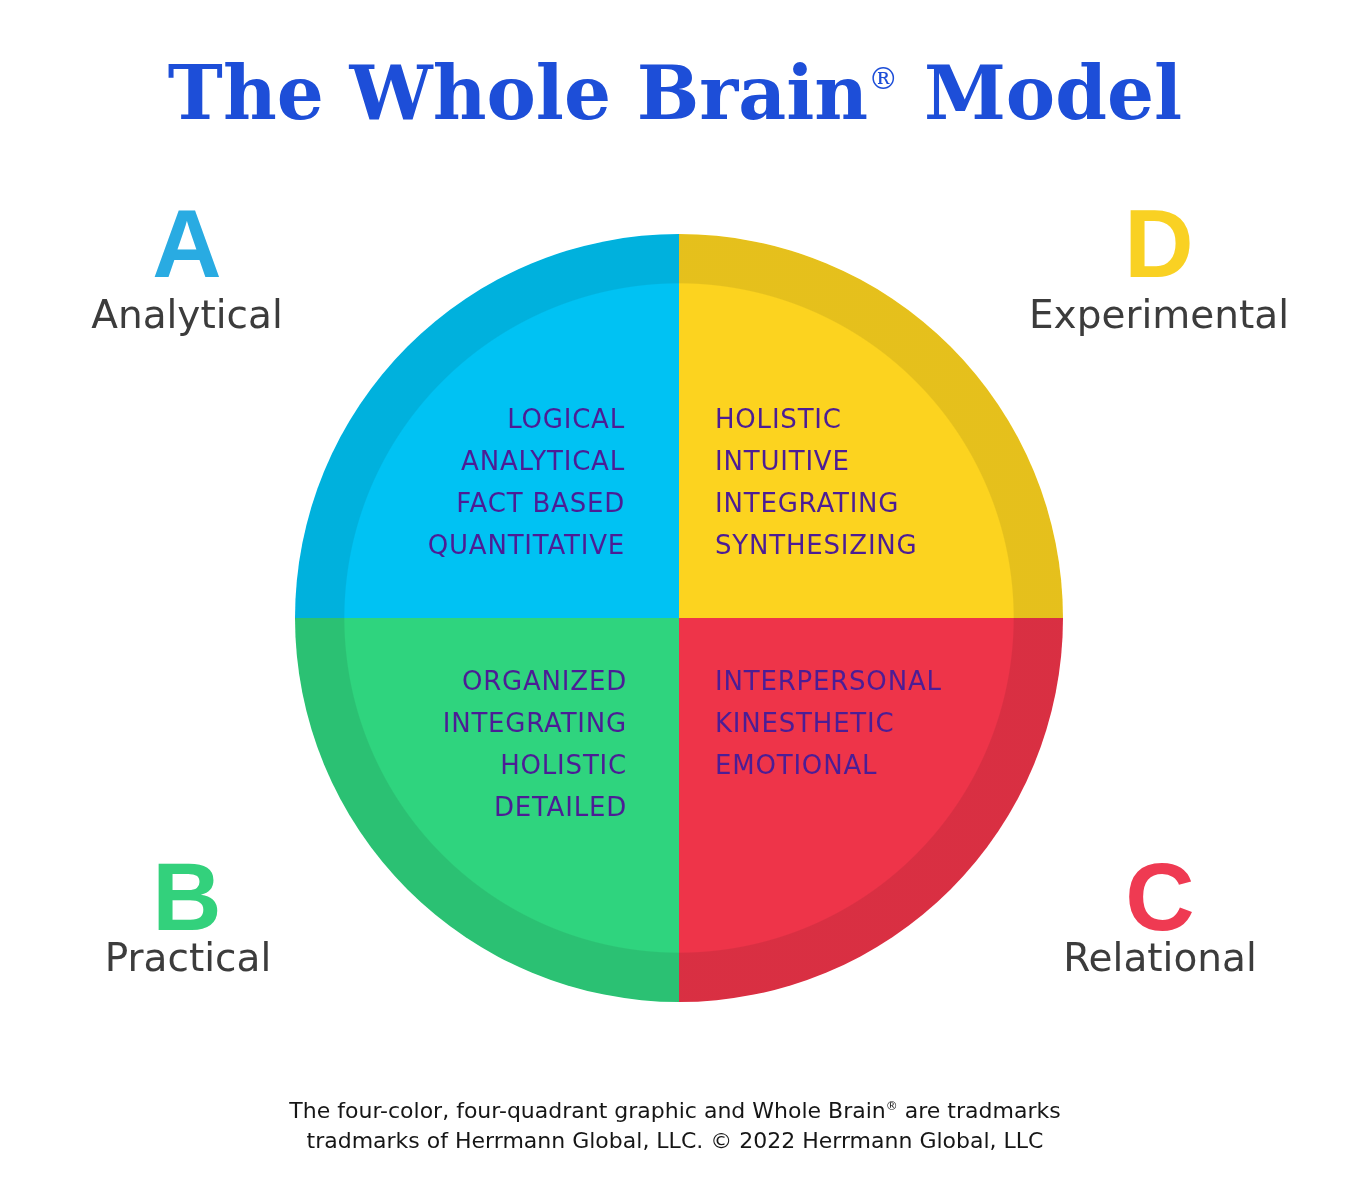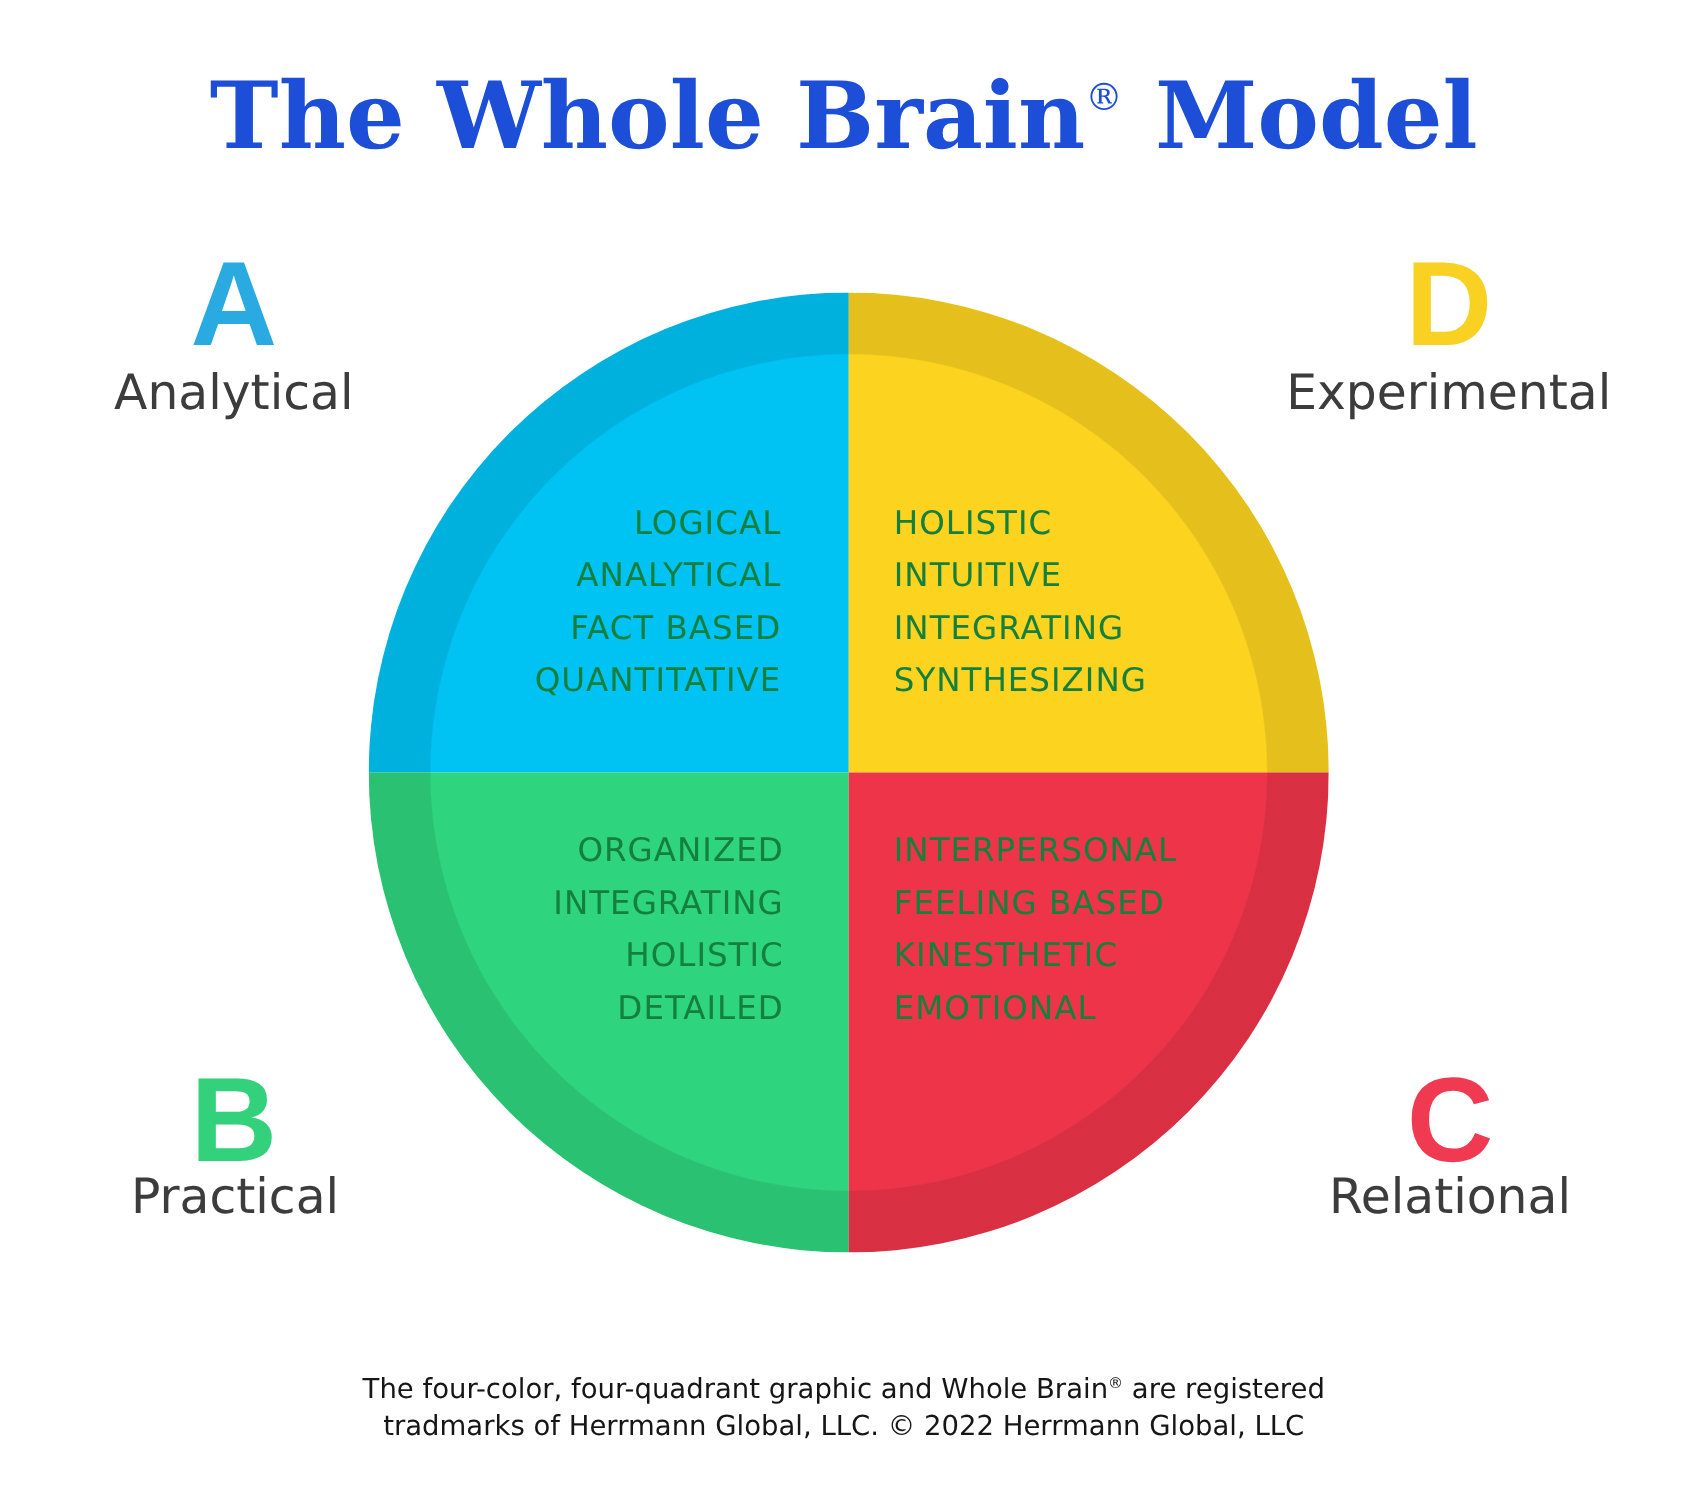--- a/index.html
+++ b/index.html
@@ -49,21 +49,21 @@
       rgba(0,0,0,0.09) 87.3%, rgba(0,0,0,0.09) 100%);
   }
 
   
   .traits {
     position: absolute;
     font-family: "DejaVu Sans", sans-serif;
     font-size: 26px;
     line-height: 42px;
     letter-spacing: 0.8px;
-    color: #15803d;
+    color: #4c1d95;
     white-space: nowrap;
   }
   .traits-a { right: 725px; top: 398px; text-align: right; }
   .traits-d { left: 715px;  top: 398px; text-align: left; }
   .traits-b { right: 723px; top: 660px; text-align: right; }
   .traits-c { left: 715px;  top: 660px; text-align: left; }
 
   
   .corner-letter {
     position: absolute;
@@ -135,35 +135,34 @@
   <div>SYNTHESIZING</div>
 </div>
 <div class="traits traits-b">
   <div>ORGANIZED</div>
   <div>INTEGRATING</div>
   <div>HOLISTIC</div>
   <div>DETAILED</div>
 </div>
 <div class="traits traits-c">
   <div>INTERPERSONAL</div>
-  <div>FEELING BASED</div>
   <div>KINESTHETIC</div>
   <div>EMOTIONAL</div>
 </div>
 
 <div class="corner-letter letter-a" style="color: rgb(41, 171, 226);">A</div>
 <div class="corner-label label-a">Analytical</div>
 
 <div class="corner-letter letter-d" style="color: rgb(249, 209, 35);">D</div>
 <div class="corner-label label-d">Experimental</div>
 
 <div class="corner-letter letter-b" style="color: rgb(51, 209, 124);">B</div>
 <div class="corner-label label-b">Practical</div>
 
 <div class="corner-letter letter-c" style="color: rgb(239, 58, 82);">C</div>
 <div class="corner-label label-c">Relational</div>
 
 <div class="footer">
   <div>
-    <span>The four-color, four-quadrant graphic and Whole Brain</span><span class="freg">®</span><span> are registered</span>
+    <span>The four-color, four-quadrant graphic and Whole Brain</span><span class="freg">®</span><span> are tradmarks</span>
   </div>
   <div>tradmarks of Herrmann Global, LLC. © 2022 Herrmann Global, LLC</div>
 </div>
 
 </body></html>

